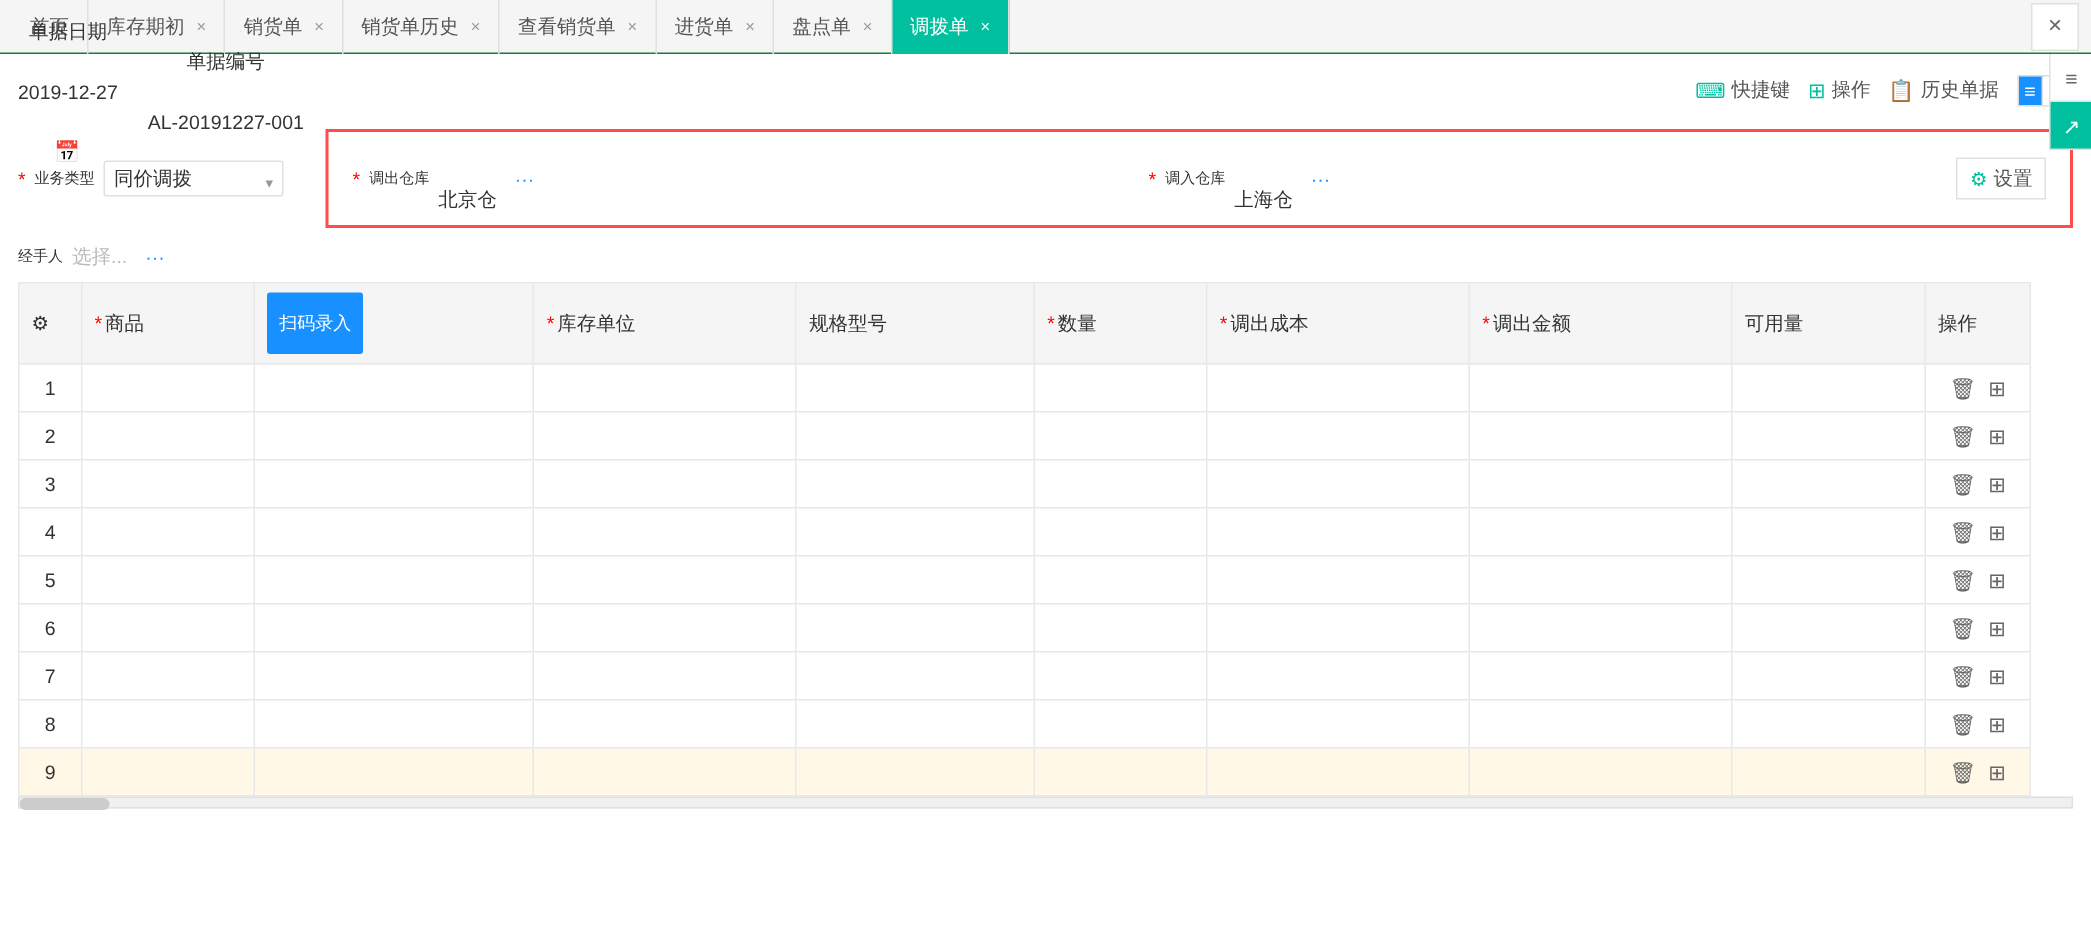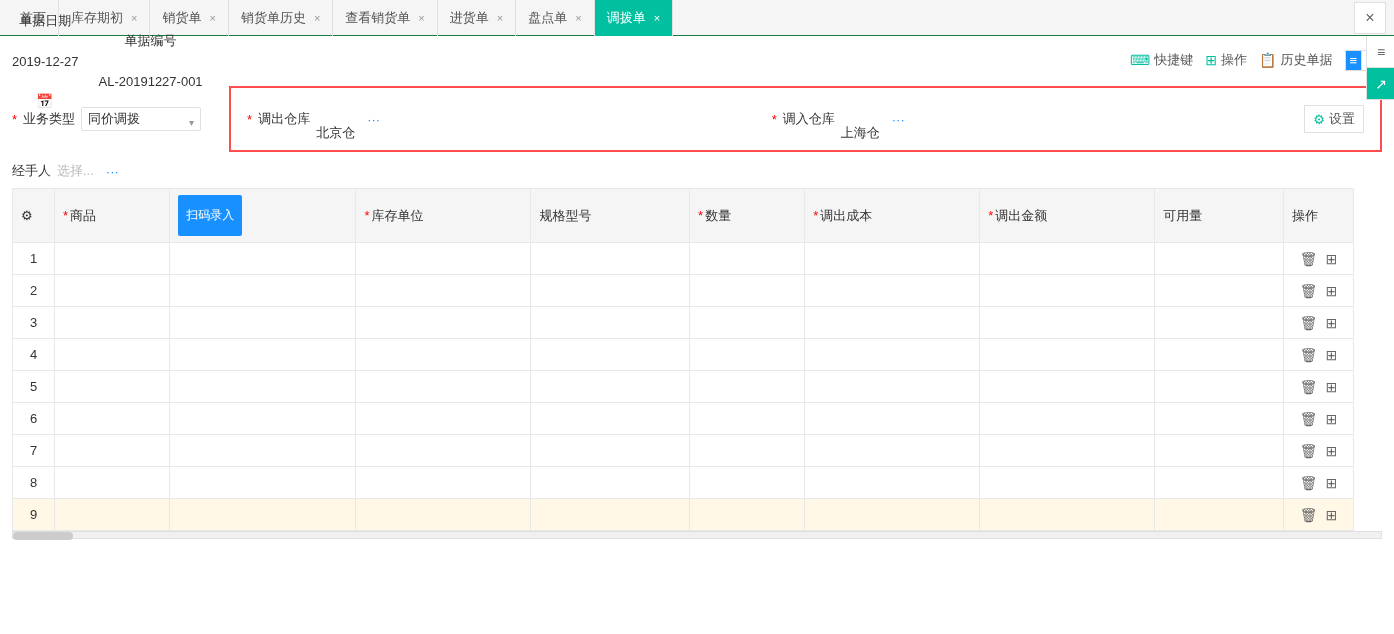--- a/index.html
+++ b/index.html
@@ -136,21 +136,21 @@
       display: flex;
       align-items: center;
       gap: 6px;
     }
     .required-star {
       color: red;
       font-size: 13px;
     }
     .field-label {
       color: #333;
-      font-size: 13px;
+      font-size: 10px;
       text-align: center;
     }
     .field-value {
       color: #333;
       font-size: 13px;
       margin-top: 28px;
     }
     .select-field {
       display: flex;
       align-items: flex-end;

